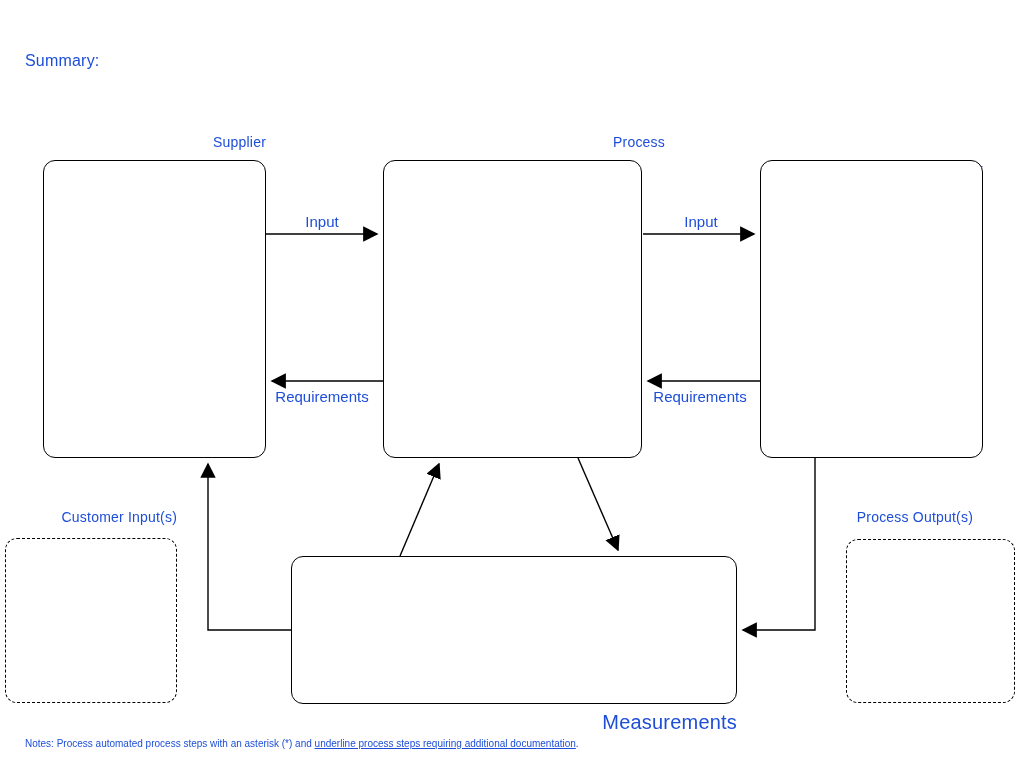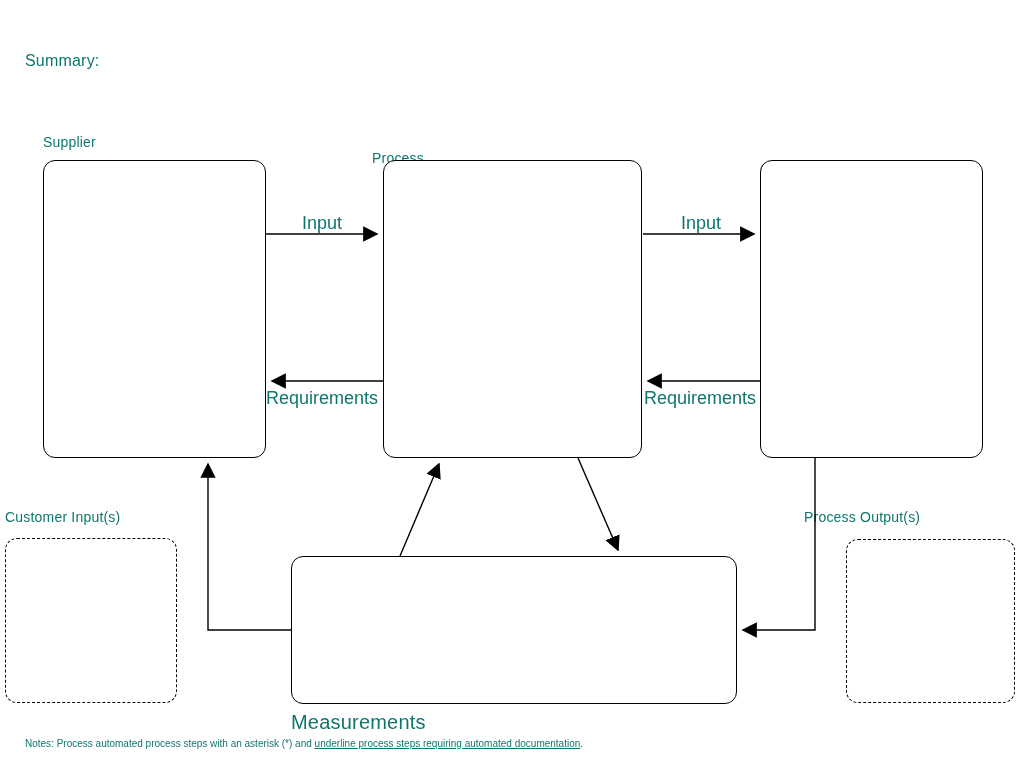--- a/index.html
+++ b/index.html
@@ -2,21 +2,21 @@
 <html><head>
 <meta charset="utf-8">
 <style>
   html, body { margin: 0; padding: 0; background: #ffffff; }
   .canvas {
     position: relative;
     width: 1024px;
     height: 768px;
     background: #ffffff;
     font-family: "Liberation Sans", sans-serif;
-    color: #0f766e;
+    color: #1d4ed8;
     overflow: hidden;
   }
   .page-title {
     position: absolute;
     left: 25px;
     top: 52px;
     font-size: 16px;
     letter-spacing: 0.2px;
   }
   .node-box {
@@ -28,28 +28,28 @@
   }
   .dashed-box {
     position: absolute;
     border: 1.5px dashed #000000;
     border-radius: 12px;
     background: #ffffff;
     box-sizing: border-box;
   }
   .node-label {
     position: absolute;
-    text-align: left;
+    text-align: right;
     font-size: 14px;
     letter-spacing: 0.2px;
   }
   .arrow-label {
     position: absolute;
     text-align: center;
-    font-size: 18px;
+    font-size: 15px;
   }
   .wire-layer {
     position: absolute;
     left: 0; top: 0;
     width: 1024px; height: 768px;
     pointer-events: none;
   }
   .notes-line {
     position: absolute;
     left: 25px;
@@ -60,21 +60,21 @@
   .notes-underline { text-decoration: underline; }
 </style>
 </head>
 <body>
 
 <div class="canvas">
 
   <div class="page-title">Summary:</div>
 
   <div class="node-label" style="left:43px; top:134px; width:223px;">Supplier</div>
-  <div class="node-label" style="left:372px; top:134px; width:259px;margin-top:16px;">Process</div>
+  <div class="node-label" style="left:406px; top:134px; width:259px;">Process</div>
   <div class="node-label" style="left:760px; top:134px; width:223px;margin-top:27px;">Customer</div>
 
   <div class="node-box" style="left:43px; top:160px; width:223px; height:298px;"></div>
   <div class="node-box" style="left:383px; top:160px; width:259px; height:298px;"></div>
   <div class="node-box" style="left:760px; top:160px; width:223px; height:298px;"></div>
 
   <div class="node-box" style="left:291px; top:556px; width:446px; height:148px;"></div>
   <div class="node-label" style="left:291px; top:711px; width:446px; font-size:20px;">Measurements</div>
 
   <div class="node-label" style="left:5px; top:509px; width:172px;">Customer Input(s)</div>
@@ -98,16 +98,16 @@
     <line x1="643" y1="234" x2="754" y2="234" stroke="#000000" stroke-width="1.4" marker-end="url(#arrowhead)"></line>
     <line x1="383" y1="381" x2="272" y2="381" stroke="#000000" stroke-width="1.4" marker-end="url(#arrowhead)"></line>
     <line x1="760" y1="381" x2="648" y2="381" stroke="#000000" stroke-width="1.4" marker-end="url(#arrowhead)"></line>
     <polyline points="291,630 208,630 208,464" fill="none" stroke="#000000" stroke-width="1.4" marker-end="url(#arrowhead)"></polyline>
     <polyline points="815,458 815,630 743,630" fill="none" stroke="#000000" stroke-width="1.4" marker-end="url(#arrowhead)"></polyline>
     <line x1="400" y1="556" x2="439" y2="464" stroke="#000000" stroke-width="1.4" marker-end="url(#arrowhead)"></line>
     <line x1="578" y1="458" x2="618" y2="550" stroke="#000000" stroke-width="1.4" marker-end="url(#arrowhead)"></line>
   </svg>
 
   <div class="notes-line">
-    <span>Notes: Process automated process steps with an asterisk (*) and </span><span class="notes-underline">underline process steps requiring automated documentation</span><span>.</span>
+    <span>Notes: Process automated process steps with an asterisk (*) and </span><span class="notes-underline">underline process steps requiring additional documentation</span><span>.</span>
   </div>
 
 </div>
 
 </body></html>

